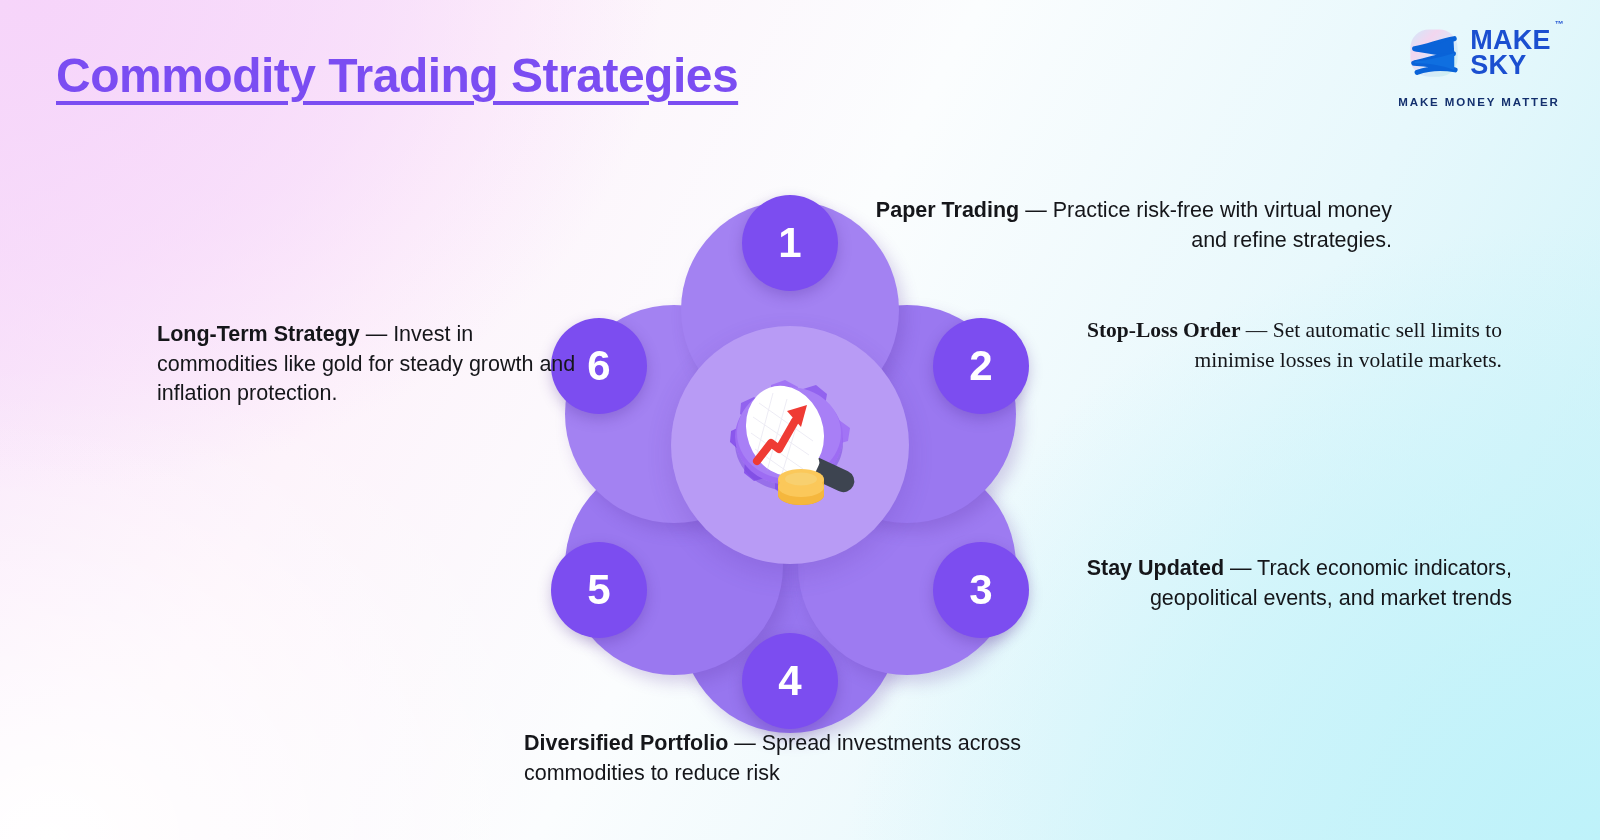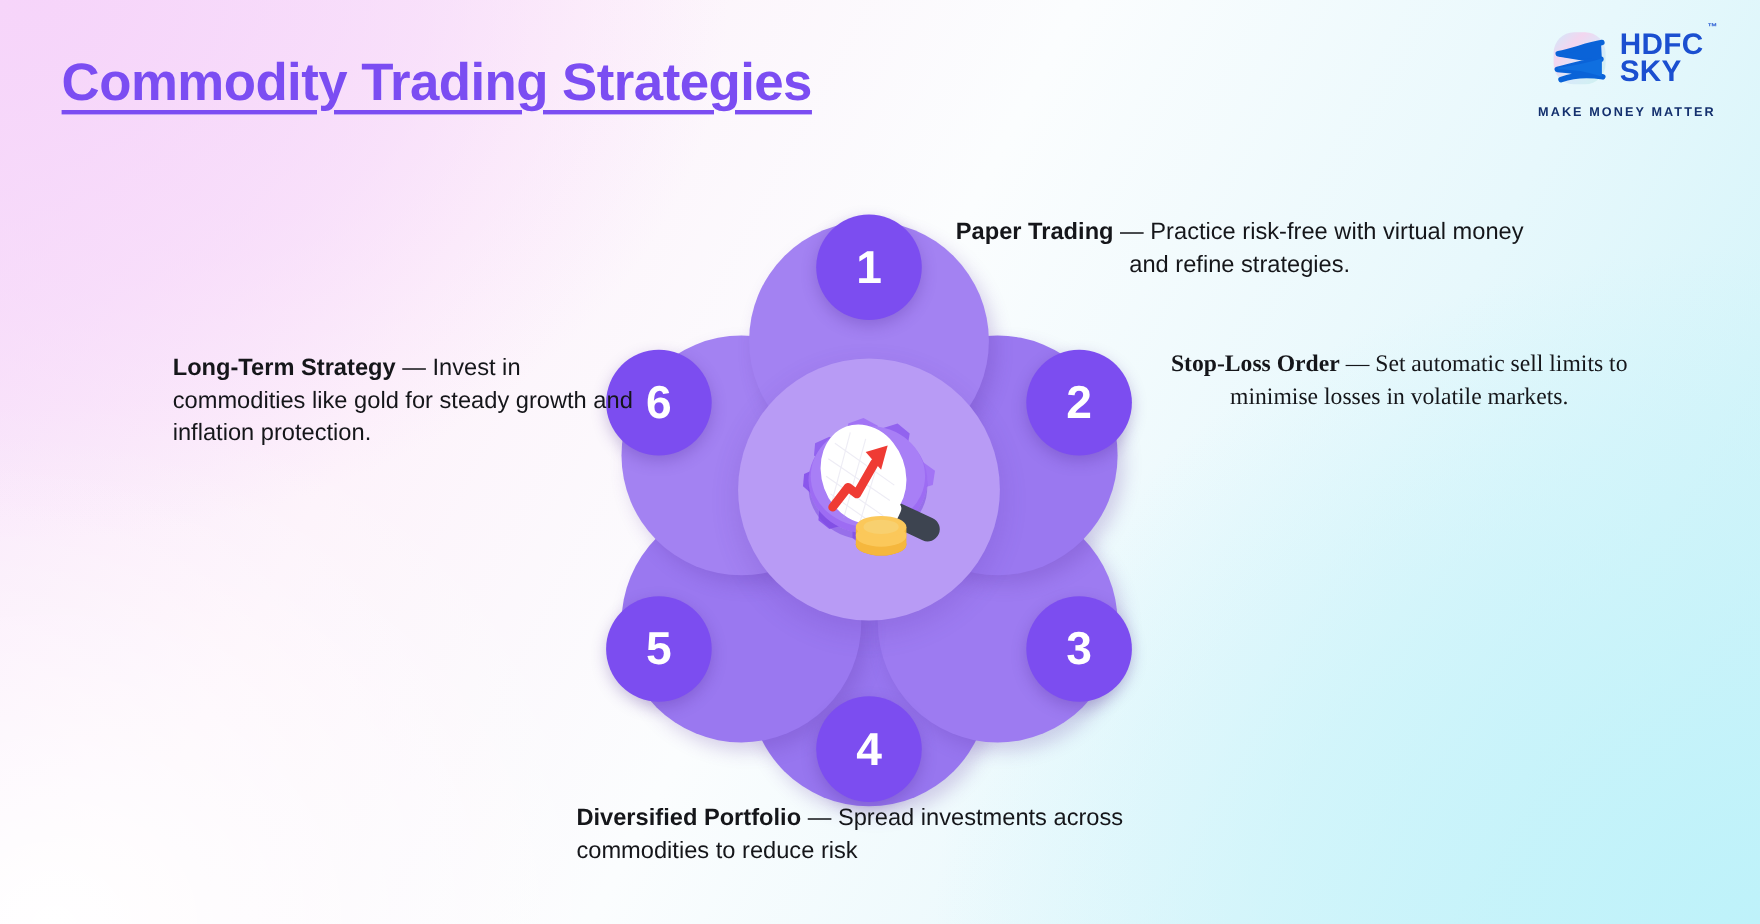--- a/index.html
+++ b/index.html
@@ -152,21 +152,21 @@
   
   .caption {
     position: absolute;
     font-size: 21.5px;
     line-height: 1.38;
     color: #15161a;
   }
   .caption .lead {
     font-weight: bold;
   }
-  .caption.right { text-align: center; }
+  .caption.right { text-align: right; }
   .caption.left  { text-align: left; }
 
   .c1 { left: 862px; top: 196px;  width: 530px; }
   .c2 { left: 1042px; top: 316px; width: 460px; font-family: Liberation Serif, serif; }
   .c3 { left: 1042px; top: 554px; width: 470px; }
   .c4 { left: 524px;  top: 729px; width: 570px; }
   .c5 { left: 80px;   top: 549px; width: 450px; }
   .c6 { left: 109px;  top: 320px; width: 420px; margin-left: 48px; }
 </style>
 </head>
@@ -186,21 +186,21 @@
             <stop offset="60%" stop-color="#d8e9fa"></stop>
             <stop offset="100%" stop-color="#cdf3ee"></stop>
           </linearGradient>
         </defs>
         <rect x="4" y="4" width="56" height="56" rx="22" fill="url(#lgIris)"></rect>
         <path d="M56 15 C38 18, 26 24, 9 27 C24 30, 38 32, 55 33 C38 36, 24 40, 8 44 C26 45, 42 48, 57 52 C40 49, 26 50, 12 55" fill="none" stroke="#0a63d8" stroke-width="6" stroke-linecap="round" stroke-linejoin="round"></path>
         <path d="M55 14 C40 20, 28 26, 10 28 L10 30 C30 32, 42 33, 56 33 Z" fill="#0a63d8"></path>
         <path d="M56 52 C40 46, 26 44, 9 44 L9 42 C28 40, 44 36, 56 32 Z" fill="#0f6fe0"></path>
       </svg>
       <div class="logo-words">
-        <div>HDFC</div>
+        <div>MAKE</div>
         <div>SKY</div>
         <span class="logo-tm">™</span>
       </div>
     </div>
     <div class="logo-tag">MAKE MONEY MATTER</div>
   </div>
 
   <div id="flower">
     <div class="petal p4"></div>
     <div class="petal p3"></div>
@@ -269,20 +269,23 @@
   </div>
 
   <div class="caption right c1">
     <span class="lead">Paper Trading</span><span> — </span><span>Practice risk-free with virtual money and refine strategies.</span>
   </div>
 
   <div class="caption right c2">
     <span class="lead">Stop-Loss Order</span><span> — </span><span>Set automatic sell limits to minimise losses in volatile markets.</span>
   </div>
 
+  <div class="caption right c3">
+    <span class="lead">Stay Updated</span><span> — </span><span>Track economic indicators, geopolitical events, and market trends</span>
+  </div>
 
   <div class="caption left c4">
     <span class="lead">Diversified Portfolio</span><span> — </span><span>Spread investments across commodities to reduce risk</span>
   </div>
 
 
   <div class="caption left c6">
     <span class="lead">Long-Term Strategy</span><span> — </span><span>Invest in commodities like gold for steady growth and inflation protection.</span>
   </div>
 

